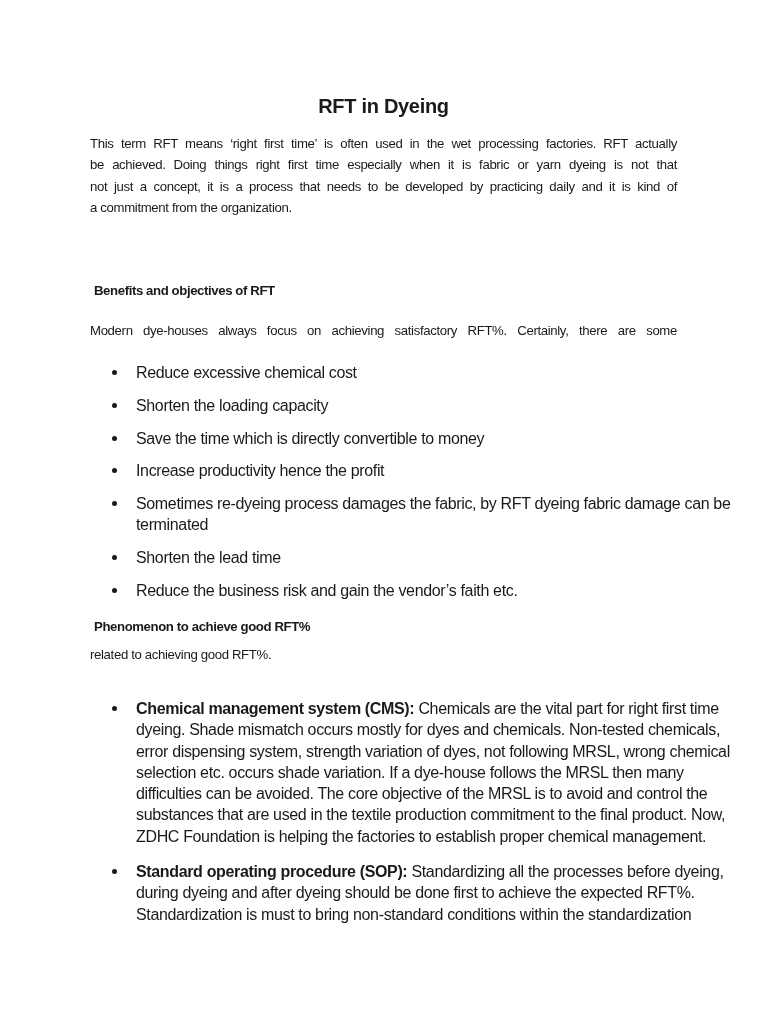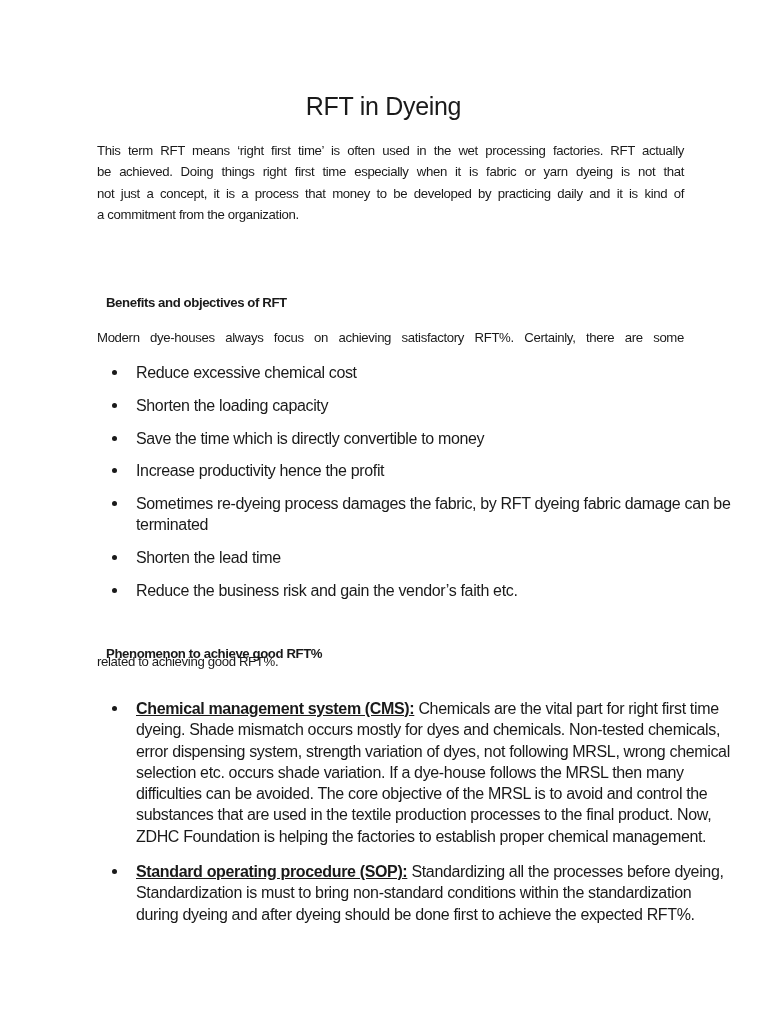--- a/index.html
+++ b/index.html
@@ -20,53 +20,53 @@
       left: 90px;
       top: 0;
       width: 587px;
     }
     .title {
       position: absolute;
       left: 0;
       width: 587px;
       top: 94px;
       text-align: center;
-      font-weight: normal;
-      font-size: 25px;
+      font-weight: bold;
+      font-size: 20px;
       letter-spacing: -0.3px;
       line-height: 24px;
       margin: 0;
     }
     .para {
       position: absolute;
       left: 0;
       width: 587px;
       font-size: 13.2px;
       letter-spacing: -0.35px;
       line-height: 21.3px;
-      margin: 7px;
+      margin: 0;
     }
     .line {
       display: block;
       white-space: nowrap;
       text-align: justify;
       text-align-last: justify;
       height: 21.3px;
     }
     .line.last {
       text-align-last: left;
     }
     .heading {
       position: absolute;
       left: 0;
       font-weight: bold;
       font-size: 13.2px;
       letter-spacing: -0.4px;
       line-height: 21px;
-      margin: 16px;
+      margin: 4px;
       white-space: nowrap;
     }
     .bullet-item {
       position: absolute;
       left: 0;
       width: 587px;
     }
     .bullet-dot {
       position: absolute;
       left: 22px;
@@ -82,34 +82,33 @@
       width: 541px;
       font-size: 16px;
       letter-spacing: -0.35px;
       line-height: 21.3px;
     }
     .bullet-text .line {
       height: 21.3px;
     }
     .b {
       font-weight: bold;
-      text-decoration: underline;
     }
   </style>
 </head>
 <body>
 
 <div class="page">
 
   <h1 class="title">RFT in Dyeing</h1>
 
   <p class="para" style="top:133px;">
     <span class="line">This term RFT means ‘right first time’ is often used in the wet processing factories. RFT actually</span>
     <span class="line">be achieved. Doing things right first time especially when it is fabric or yarn dyeing is not that</span>
-    <span class="line">not just a concept, it is a process that money to be developed by practicing daily and it is kind of</span>
+    <span class="line">not just a concept, it is a process that needs to be developed by practicing daily and it is kind of</span>
     <span class="line last">a commitment from the organization.</span>
   </p>
 
   <h2 class="heading" style="top:276px;">Benefits and objectives of RFT</h2>
 
   <p class="para" style="top:320px;">
     <span class="line">Modern dye-houses always focus on achieving satisfactory RFT%. Certainly, there are some</span>
   </p>
 
   <div class="bullet-item" style="top:362px;">
@@ -149,41 +148,41 @@
         <span class="line last">Shorten the lead time</span>
       </div>
   </div>
   <div class="bullet-item" style="top:580px;">
     <span class="bullet-dot"></span>
     <div class="bullet-text">
         <span class="line last">Reduce the business risk and gain the vendor’s faith etc.</span>
       </div>
   </div>
 
-  <h2 class="heading" style="top:627px;">Phenomenon to achieve good RFT%</h2>
+  <h2 class="heading" style="top:612px;">Phenomenon to achieve good RFT%</h2>
 
   <p class="para" style="top:644px;">
     <span class="line last">related to achieving good RFT%.</span>
   </p>
 
   <div class="bullet-item" style="top:698px;">
     <span class="bullet-dot"></span>
     <div class="bullet-text">
       <span class="line"><span class="b">Chemical management system (CMS):</span><span> Chemicals are the vital part for right first time</span></span>
       <span class="line">dyeing. Shade mismatch occurs mostly for dyes and chemicals. Non-tested chemicals,</span>
       <span class="line">error dispensing system, strength variation of dyes, not following MRSL, wrong chemical</span>
       <span class="line">selection etc. occurs shade variation. If a dye-house follows the MRSL then many</span>
       <span class="line">difficulties can be avoided. The core objective of the MRSL is to avoid and control the</span>
-      <span class="line">substances that are used in the textile production processes to the final product. Now,</span>
+      <span class="line">substances that are used in the textile production commitment to the final product. Now,</span>
       <span class="line last">ZDHC Foundation is helping the factories to establish proper chemical management.</span>
     </div>
   </div>
 
   <div class="bullet-item" style="top:861px;">
     <span class="bullet-dot"></span>
     <div class="bullet-text">
       <span class="line"><span class="b">Standard operating procedure (SOP):</span><span> Standardizing all the processes before dyeing,</span></span>
+      <span class="line">during dyeing and after dyeing should be done first to achieve the expected RFT%.</span>
       <span class="line">Standardization is must to bring non-standard conditions within the standardization</span>
-      <span class="line">during dyeing and after dyeing should be done first to achieve the expected RFT%.</span>
     </div>
   </div>
 
 </div>
 
 </body></html>

